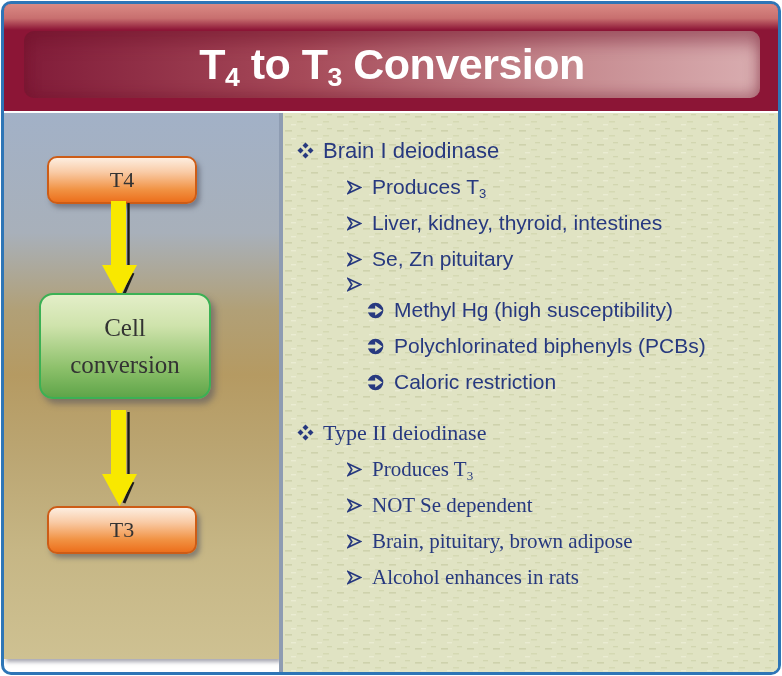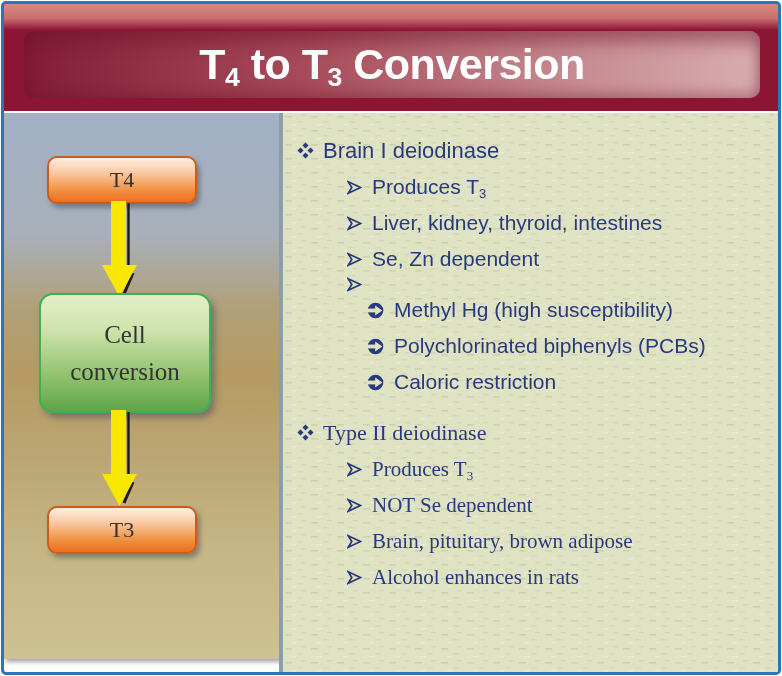--- a/index.html
+++ b/index.html
@@ -1,18 +1,18 @@
 <!DOCTYPE html>
 <html><head>
 <meta charset="utf-8">
 <style>
   html,body{margin:0;padding:0;width:782px;height:676px;background:#ffffff;
     font-family:"Liberation Sans", sans-serif;}
   .slide{position:absolute;left:1px;top:1px;width:774px;height:668px;
-    border:3px solid #2e75b6;border-radius:5px;background:#fff;overflow:hidden;}
+    border:3px solid #2e75b6;border-radius:10px;background:#fff;overflow:hidden;}
   
   .title-bar{position:absolute;left:0;top:0;right:0;height:107px;background:#8c1536;}
   .title-top-band{position:absolute;left:0;top:0;right:0;height:26px;
     background:linear-gradient(to bottom,#d98a84 0%,#c86f6f 55%,rgba(140,21,54,0) 100%);}
   .title-inner{position:absolute;left:20px;right:18px;top:27px;bottom:13px;
     border-radius:10px;
     background:linear-gradient(to right,#811c39 0%,#a64a59 38%,#c68b90 75%,#d9adb0 100%);
     box-shadow:inset 0 12px 16px rgba(110,15,40,.45), inset 0 -6px 12px rgba(110,15,40,.3);
     display:flex;align-items:center;justify-content:center;}
   .title-text{color:#ffffff;font-weight:bold;font-size:43px;letter-spacing:-0.5px;}
@@ -24,21 +24,21 @@
     box-shadow:2px 3px 4px rgba(95,95,115,.55);font-family:Liberation Serif, serif;}
   .node{position:absolute;display:flex;align-items:center;justify-content:center;
     text-align:center;color:#333333;}
   .node-orange{background:linear-gradient(to bottom,#fdeee0 0%,#f9cba6 32%,#f19243 72%,#ec6f1c 100%);
     border:2px solid #cd5c16;border-radius:10px;box-shadow:3px 4px 5px rgba(80,80,95,.55);
     font-size:22px;}
   .node-green{background:linear-gradient(to bottom,#e3eec8 0%,#cfe3ac 30%,#8cc06a 72%,#5fa549 100%);
     border:2px solid #3bb054;border-radius:14px;box-shadow:4px 5px 6px rgba(80,80,95,.55);
     font-size:25px;line-height:1.5;}
   .node-t4{left:43px;top:43px;width:146px;height:44px;}
-  .node-cell{left:35px;top:180px;width:172px;height:120px;padding:0 14px;box-sizing:border-box;}
+  .node-cell{left:35px;top:180px;width:172px;height:106px;padding:0 14px;box-sizing:border-box;}
   .node-t3{left:43px;top:393px;width:146px;height:44px;}
   .flow-arrow{position:absolute;width:44px;height:98px;}
   .arrow-1{left:94px;top:88px;}
   .arrow-2{left:94px;top:297px;}
   
   .right-panel{position:absolute;left:275px;right:0;top:109px;bottom:0;
     background:#e0e3c3;border-left:4px solid #8e9cb2;box-sizing:border-box;overflow:hidden;}
   .texture{position:absolute;left:0;top:0;width:100%;height:100%;}
   .rp-content{position:relative;padding:19px 8px 0 14px;color:#27397f;}
   .rp-head{display:flex;align-items:center;font-size:22px;line-height:37px;}
@@ -131,21 +131,21 @@
               </svg>
             </span>
             <span>Liver, kidney, thyroid, intestines</span>
           </div>
           <div class="rp-item l2">
             <span class="blt">
               <svg width="15" height="15" viewBox="0 0 15 15">
                 <polygon points="1.2,1.8 13.5,7.5 1.2,13.2 4.8,7.5" fill="none" stroke="#27397f" stroke-width="1.7"></polygon>
               </svg>
             </span>
-            <span>Se, Zn dependent</span>
+            <span>Se, Zn pituitary</span>
           </div>
           <div class="rp-item l2">
             <span class="blt">
               <svg width="15" height="15" viewBox="0 0 15 15">
                 <polygon points="1.2,1.8 13.5,7.5 1.2,13.2 4.8,7.5" fill="none" stroke="#27397f" stroke-width="1.7"></polygon>
               </svg>
             </span>
           </div>
           <div class="rp-item l3">
             <span class="blt">

